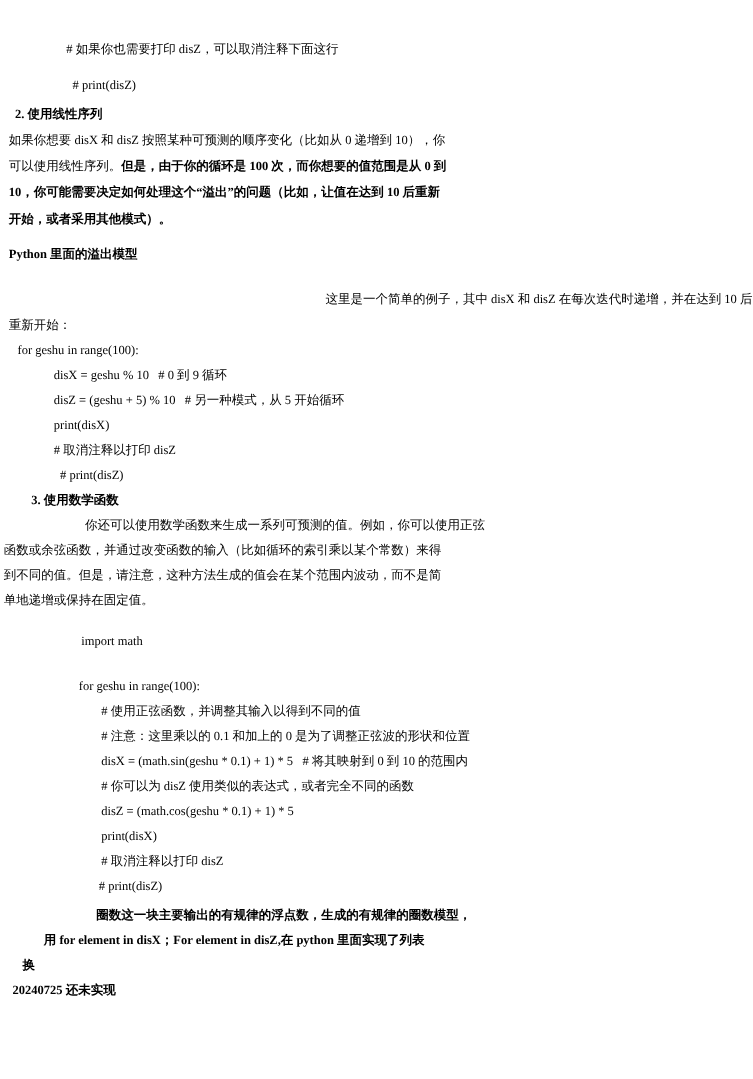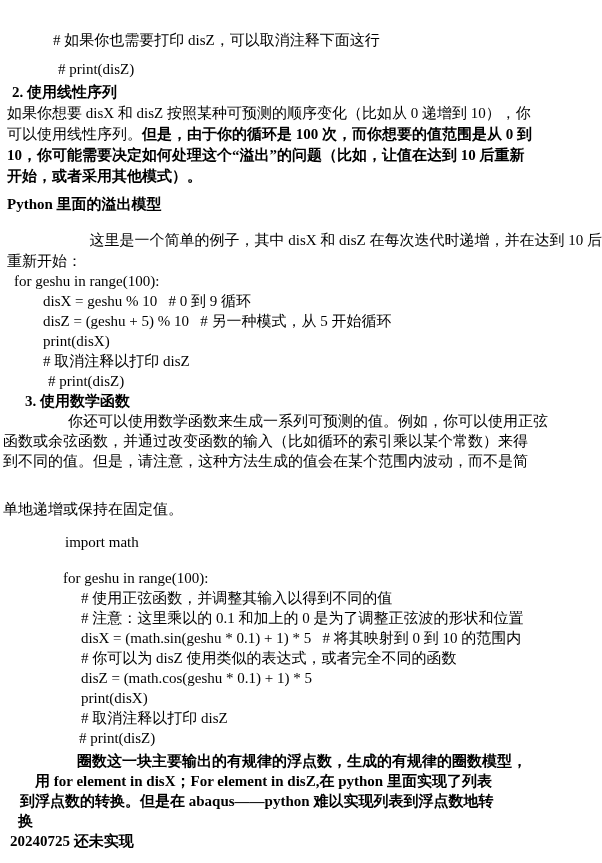--- a/index.html
+++ b/index.html
@@ -16,21 +16,21 @@
   }
   .page {
     position: relative;
     width: 602px;
     height: 863px;
     box-sizing: border-box;
     padding-top: 30px;
     overflow: hidden;
   }
   .line {
-    font-size: 15px;
+    font-size: 10px;
     line-height: 20px;
     height: 20px;
     white-space: pre;
     box-sizing: border-box;
   }
   .seg-bold {
     font-weight: bold;
   }
 </style>
 </head>
@@ -51,30 +51,29 @@
       <div class="line" style="padding-left: 14px;"><span class="seg-regular">for geshu in range(100):</span></div>
       <div class="line" style="padding-left: 43px;"><span class="seg-regular">disX = geshu % 10   # 0 到 9 循环</span></div>
       <div class="line" style="padding-left: 43px;"><span class="seg-regular">disZ = (geshu + 5) % 10   # 另一种模式，从 5 开始循环</span></div>
       <div class="line" style="padding-left: 43px;"><span class="seg-regular">print(disX)</span></div>
       <div class="line" style="padding-left: 43px;"><span class="seg-regular"># 取消注释以打印 disZ</span></div>
       <div class="line" style="padding-left: 48px;"><span class="seg-regular"># print(disZ)</span></div>
       <div class="line" style="padding-left: 25px;"><span class="seg-bold">3. 使用数学函数</span></div>
       <div class="line" style="padding-left: 68px;"><span class="seg-regular">你还可以使用数学函数来生成一系列可预测的值。例如，你可以使用正弦</span></div>
       <div class="line" style="padding-left: 3px;"><span class="seg-regular">函数或余弦函数，并通过改变函数的输入（比如循环的索引乘以某个常数）来得</span></div>
       <div class="line" style="padding-left: 3px;"><span class="seg-regular">到不同的值。但是，请注意，这种方法生成的值会在某个范围内波动，而不是简</span></div>
-      <div class="line" style="padding-left: 3px; margin-top: 28px;"><span class="seg-regular">单地递增或保持在固定值。</span></div>
+      <div class="line" style="padding-left: 3px;"><span class="seg-regular">单地递增或保持在固定值。</span></div>
       <div class="line" style="padding-left: 65px; margin-top: 13px;"><span class="seg-regular">import math</span></div>
       <div class="line" style="padding-left: 63px; margin-top: 16px;"><span class="seg-regular">for geshu in range(100):</span></div>
       <div class="line" style="padding-left: 81px;"><span class="seg-regular"># 使用正弦函数，并调整其输入以得到不同的值</span></div>
       <div class="line" style="padding-left: 81px;"><span class="seg-regular"># 注意：这里乘以的 0.1 和加上的 0 是为了调整正弦波的形状和位置</span></div>
       <div class="line" style="padding-left: 81px;"><span class="seg-regular">disX = (math.sin(geshu * 0.1) + 1) * 5   # 将其映射到 0 到 10 的范围内</span></div>
       <div class="line" style="padding-left: 81px;"><span class="seg-regular"># 你可以为 disZ 使用类似的表达式，或者完全不同的函数</span></div>
       <div class="line" style="padding-left: 81px;"><span class="seg-regular">disZ = (math.cos(geshu * 0.1) + 1) * 5</span></div>
       <div class="line" style="padding-left: 81px;"><span class="seg-regular">print(disX)</span></div>
       <div class="line" style="padding-left: 81px;"><span class="seg-regular"># 取消注释以打印 disZ</span></div>
       <div class="line" style="padding-left: 79px;"><span class="seg-regular"># print(disZ)</span></div>
       <div class="line" style="padding-left: 77px; margin-top: 3px;"><span class="seg-bold">圈数这一块主要输出的有规律的浮点数，生成的有规律的圈数模型，</span></div>
       <div class="line" style="padding-left: 35px;"><span class="seg-bold">用 for element in disX；For element in disZ,在 python 里面实现了列表</span></div>
-      <div class="line" style="padding-left: 20px;"><span class="seg-bold">到浮点数的转换。但是在 abaqus——python 难以实现列表到浮点数地转</span></div>
       <div class="line" style="padding-left: 18px;"><span class="seg-bold">换</span></div>
       <div class="line" style="padding-left: 10px;"><span class="seg-bold">20240725 还未实现</span></div>
     </div>
 </div>
 
 </body></html>

